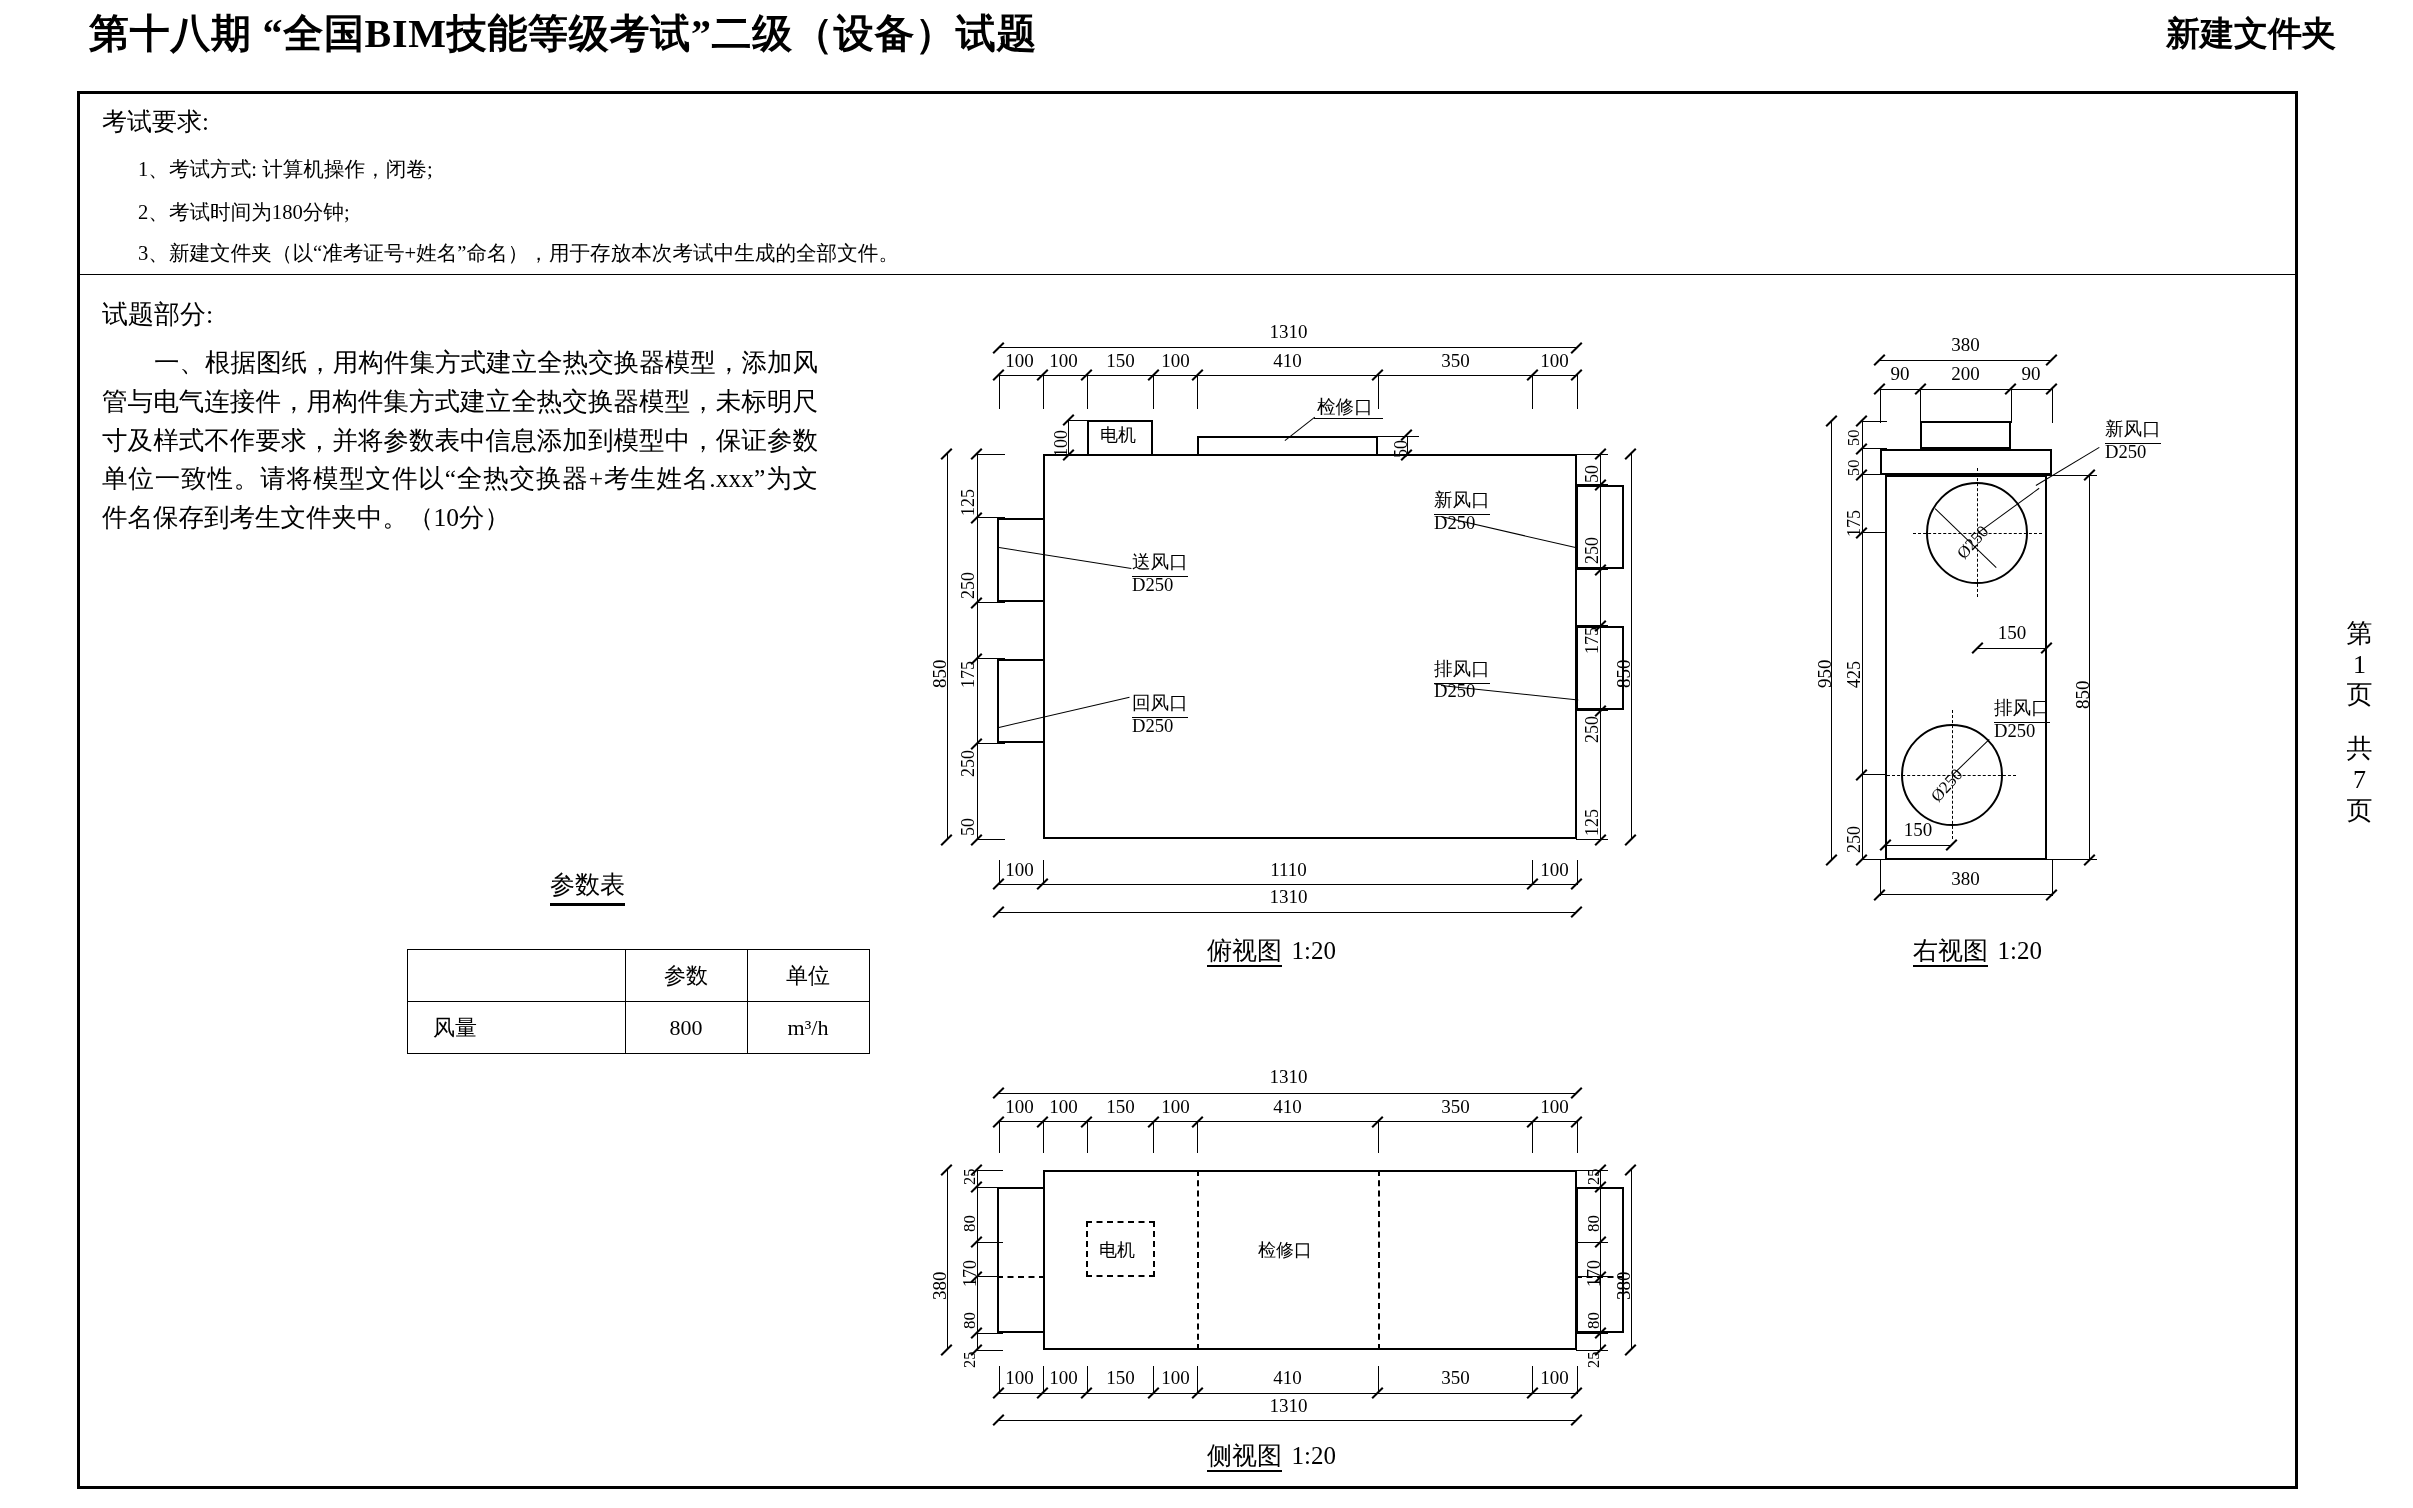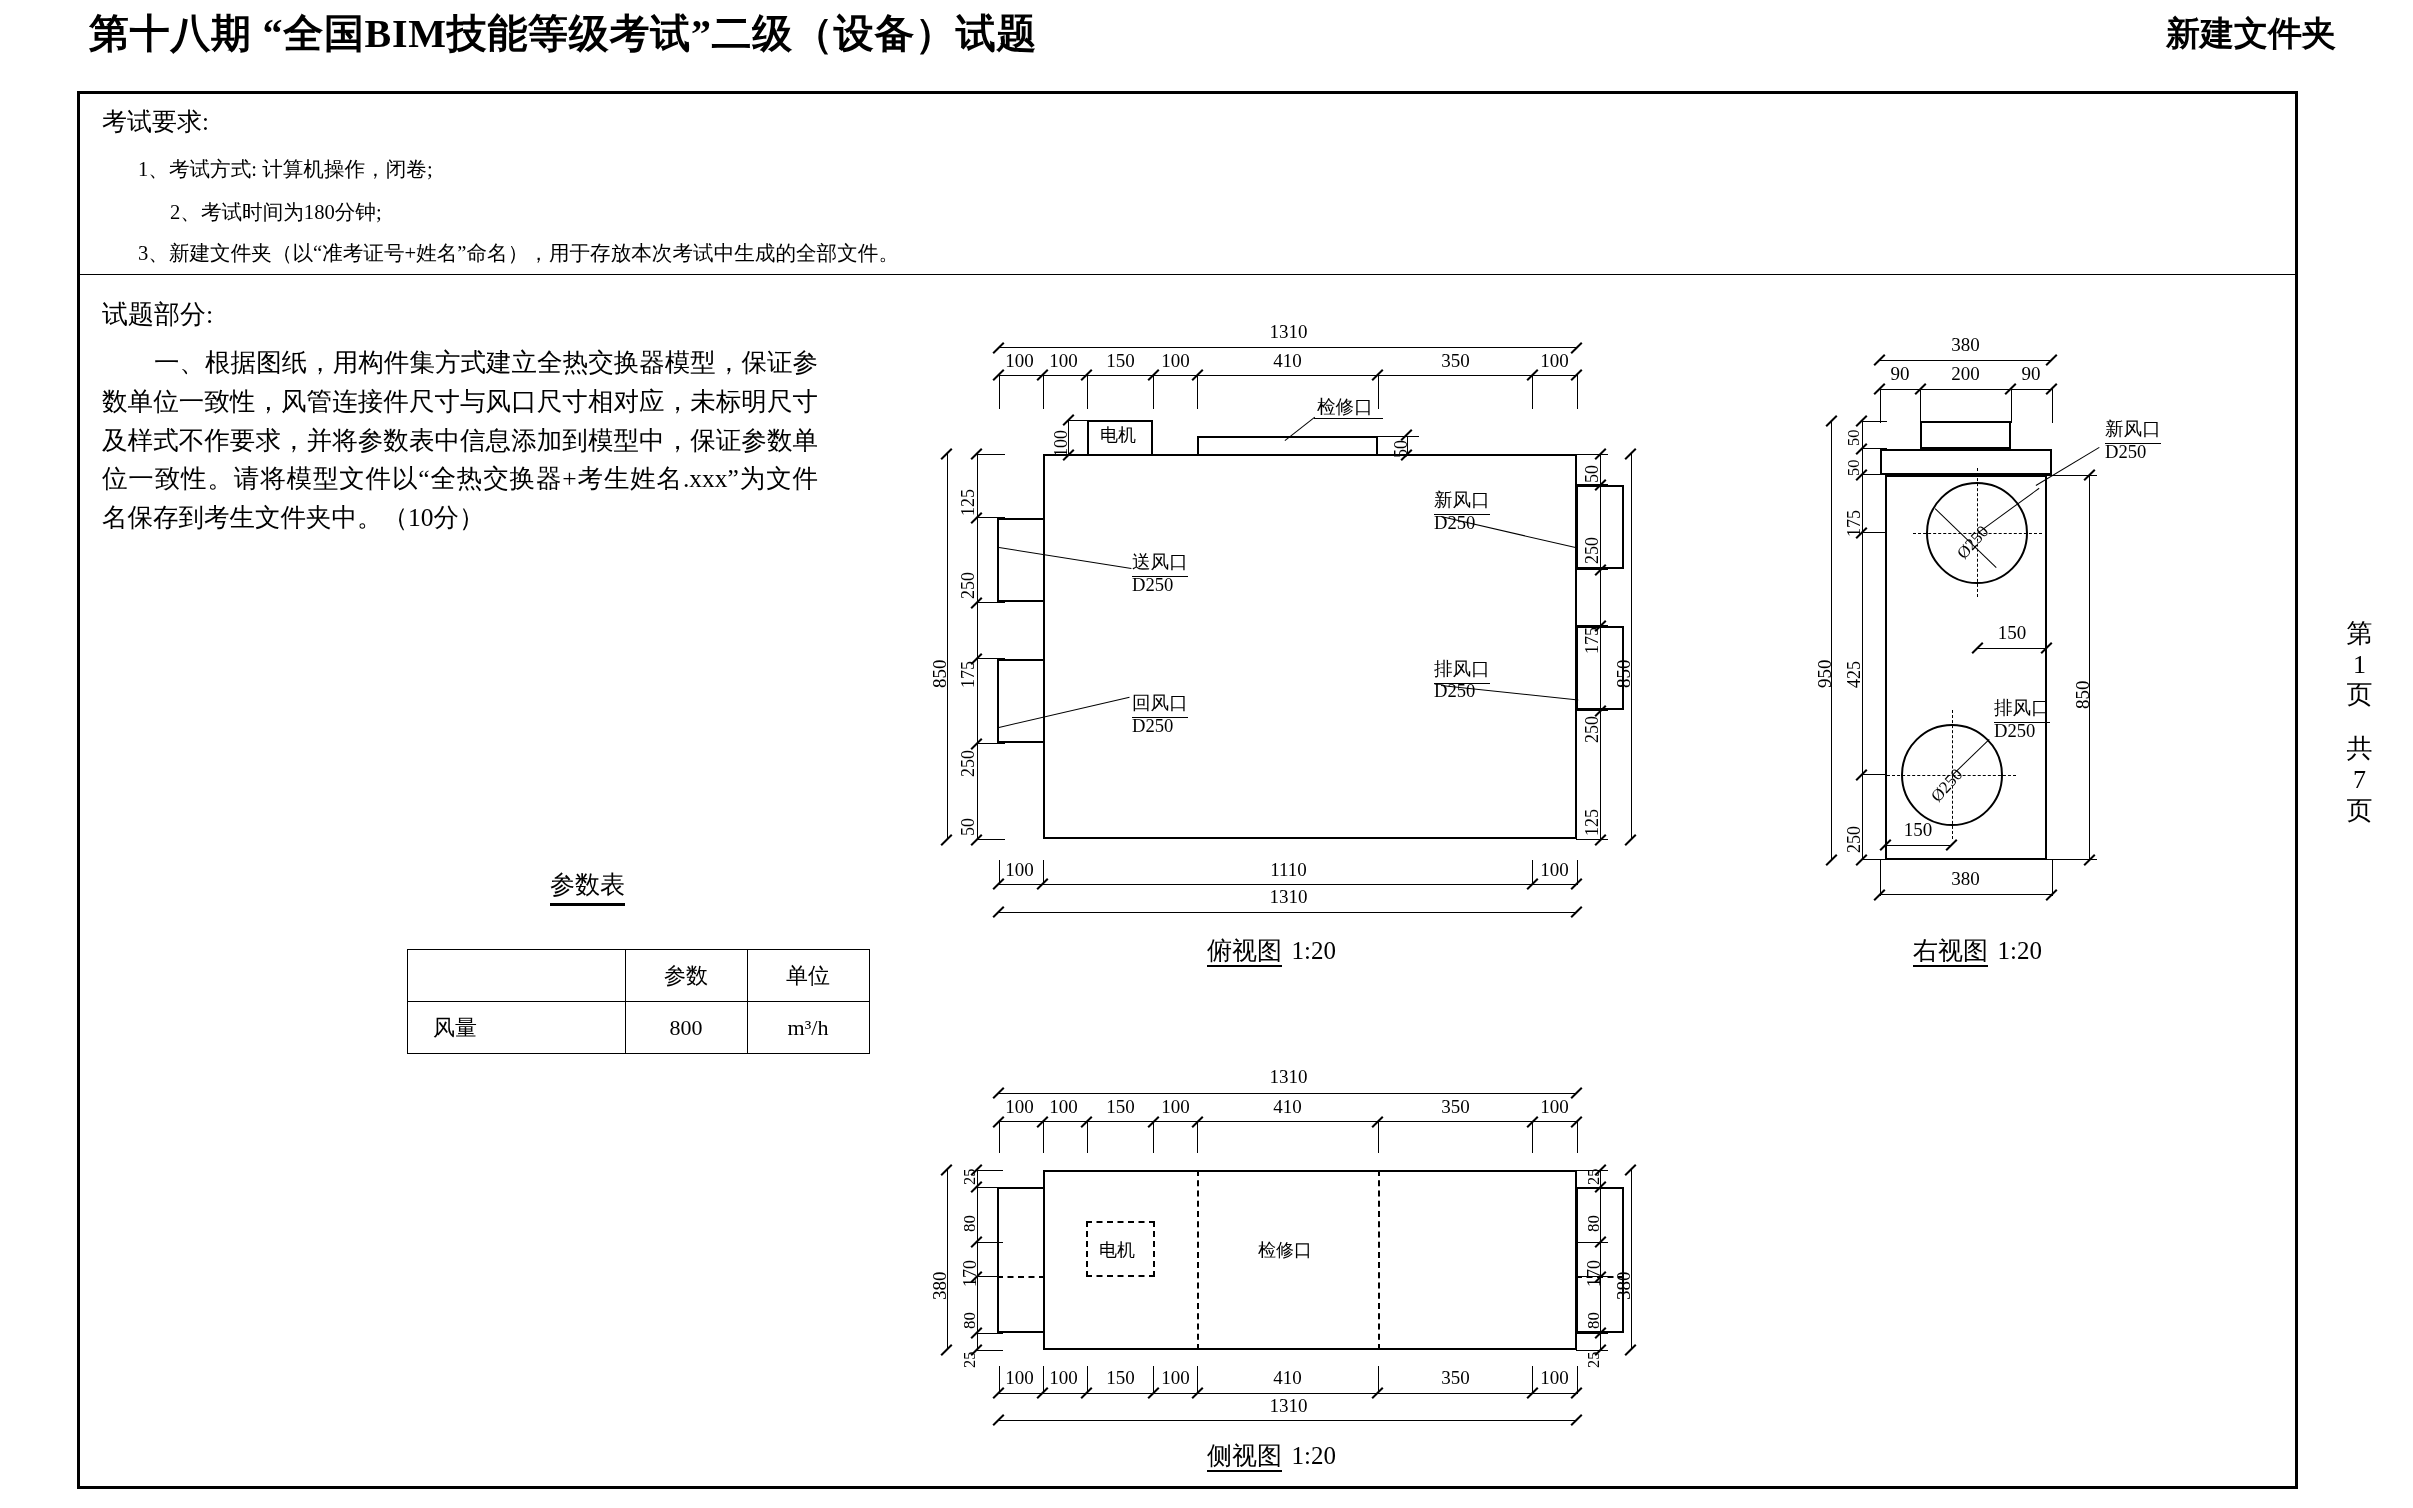--- a/index.html
+++ b/index.html
@@ -26,21 +26,21 @@
   }
   .divider{
     position:absolute;left:77px;top:274px;width:2221px;height:0;
     border-top:1.4px solid #000;
   }
 
   
   .req-title{position:absolute;left:102px;top:105px;font-size:25px;white-space:nowrap;}
   .req-item{position:absolute;left:138px;font-size:20.6px;white-space:nowrap;}
   .req-1{top:155px;}
-  .req-2{top:198px;margin-left:32px;}
+  .req-2{top:198px;}
   .req-3{top:239px;}
 
   
   .q-title{position:absolute;left:102px;top:297px;font-size:26px;white-space:nowrap;}
   .q-body{
     position:absolute;left:102px;top:344px;width:716px;
     font-size:25.5px;line-height:1.52;text-align:justify;text-indent:52px;
   }
 
   
@@ -105,21 +105,21 @@
 
   <div class="frame"></div>
   <div class="divider"></div>
 
   <div class="req-title">考试要求:</div>
   <div class="req-item req-1">1、考试方式: 计算机操作，闭卷;</div>
   <div class="req-item req-2">2、考试时间为180分钟;</div>
   <div class="req-item req-3">3、新建文件夹（以“准考证号+姓名”命名），用于存放本次考试中生成的全部文件。</div>
 
   <div class="q-title">试题部分:</div>
-  <div class="q-body">一、根据图纸，用构件集方式建立全热交换器模型，保证参数单位一致性，风管连接件尺寸与风口尺寸相对应，未标明尺寸及样式不作要求，并将参数表中信息添加到模型中，保证参数单位一致性。请将模型文件以“全热交换器+考生姓名.xxx”为文件名保存到考生文件夹中。（10分）</div>
+  <div class="q-body">一、根据图纸，用构件集方式建立全热交换器模型，添加风管与电气连接件，用构件集方式建立全热交换器模型，未标明尺寸及样式不作要求，并将参数表中信息添加到模型中，保证参数单位一致性。请将模型文件以“全热交换器+考生姓名.xxx”为文件名保存到考生文件夹中。（10分）</div>
 
   <div class="tbl-cap">参数表</div>
   <table class="params">
     <tbody>
         <tr>
       <td class="c0"></td>
       <td class="c1">参数</td>
       <td class="c2">单位</td>
     </tr>
     <tr>

